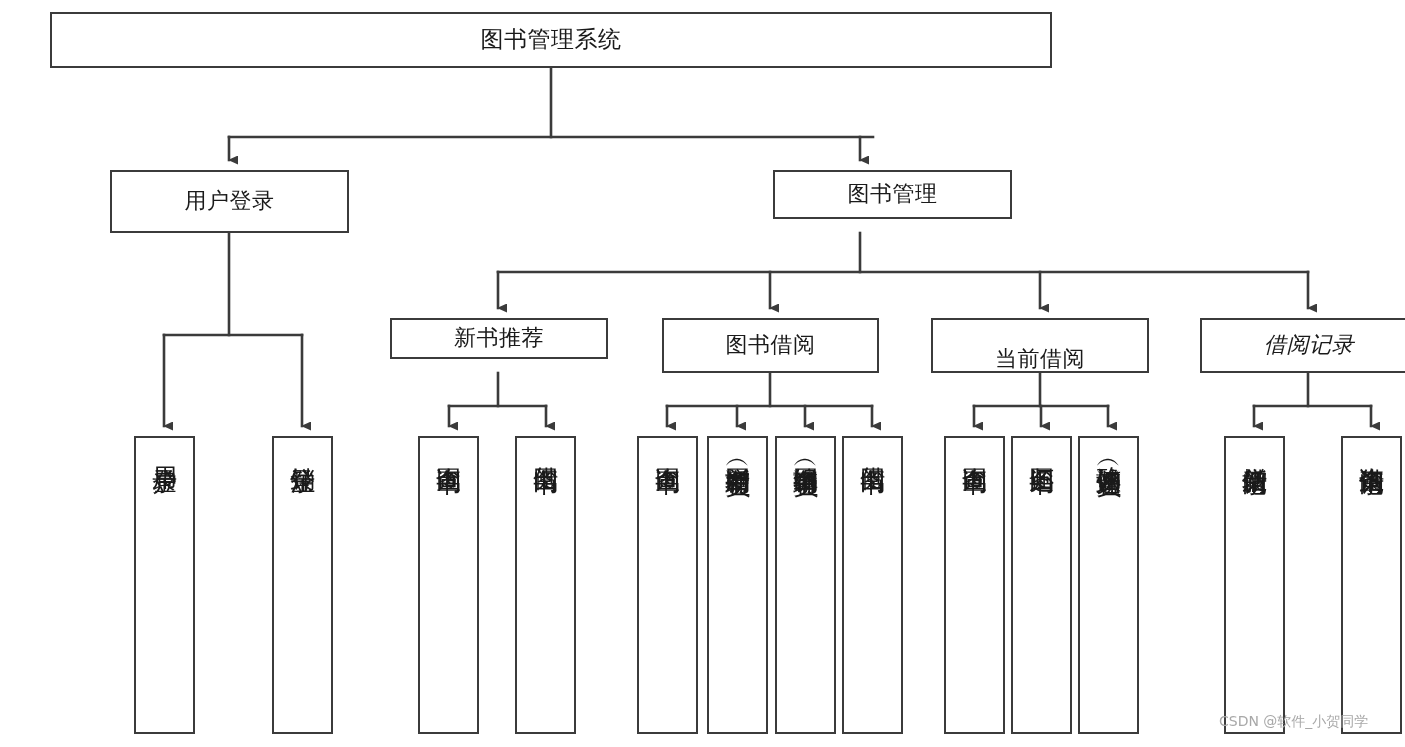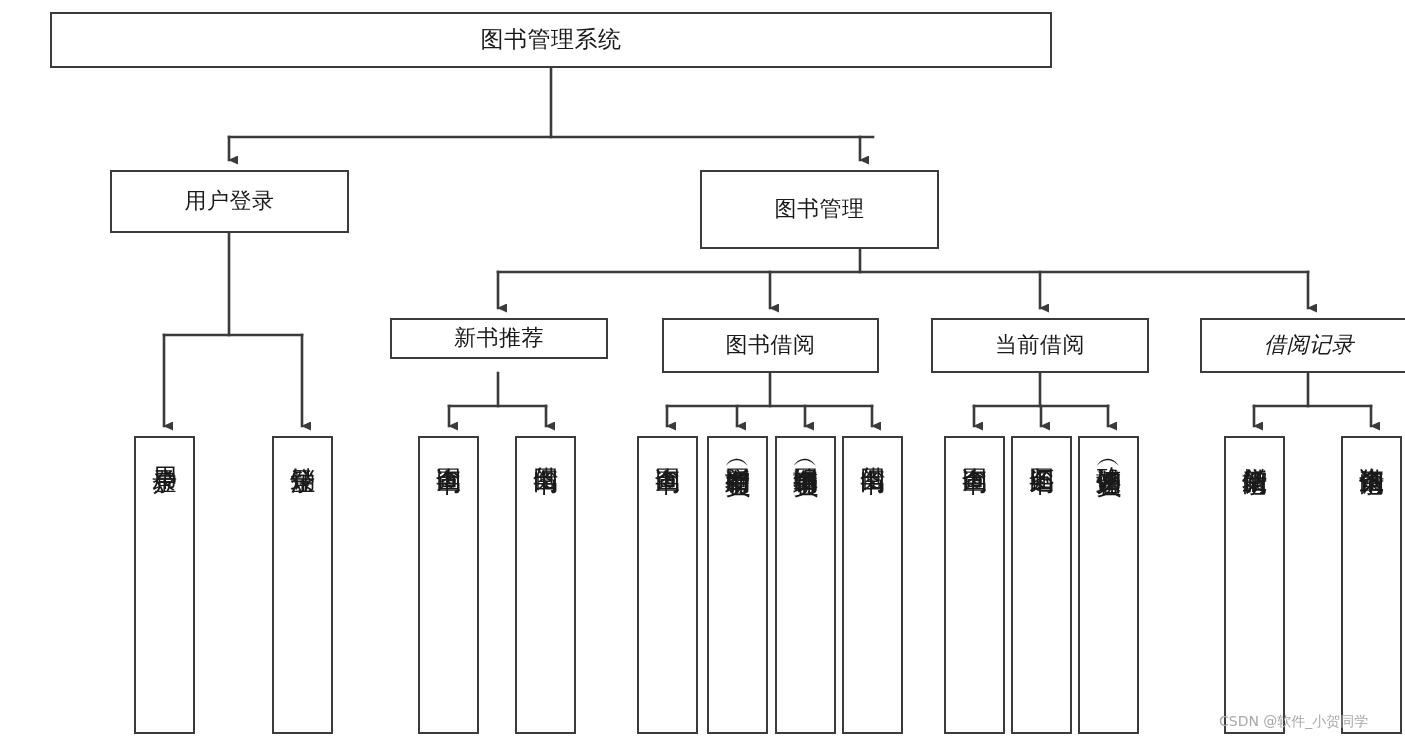--- a/index.html
+++ b/index.html
@@ -130,33 +130,33 @@
   </svg>
 
   <div class="node horiz root" style="left:20px; top:12px; width:1002px; height:56px;">
     <span class="node-label">图书管理系统</span>
   </div>
 
   <div class="node horiz" style="left:80px; top:170px; width:239px; height:63px;">
     <span class="node-label">用户登录</span>
   </div>
 
-  <div class="node horiz" style="left:670px; top:170px; width:239px; height:79px;">
+  <div class="node horiz" style="left:743px; top:170px; width:239px; height:49px;">
     <span class="node-label">图书管理</span>
   </div>
 
   <div class="node horiz" style="left:360px; top:318px; width:218px; height:41px;">
     <span class="node-label">新书推荐</span>
   </div>
 
   <div class="node horiz" style="left:632px; top:318px; width:217px; height:55px;">
     <span class="node-label">图书借阅</span>
   </div>
 
-  <div class="node horiz" style="left:901px; top:318px; width:218px; height:55px;">
+  <div class="node horiz" style="left:901px; top:318px; width:218px; height:55px;align-items:flex-end;">
     <span class="node-label">当前借阅</span>
   </div>
 
   <div class="node horiz" style="left:1170px; top:318px; width:218px; height:55px;font-style:italic;">
     <span class="node-label">借阅记录</span>
   </div>
 
   <div class="node vert" style="left:104px; top:436px; width:61px; height:298px;">
     <span class="node-label">用户登录</span>
   </div>

